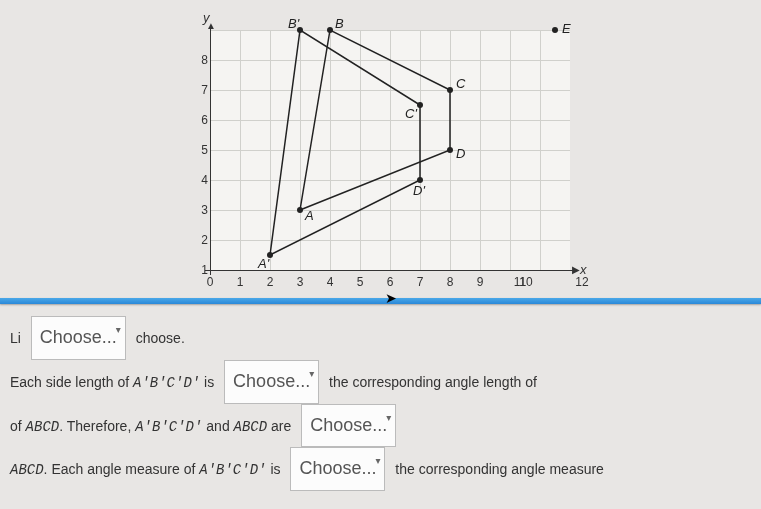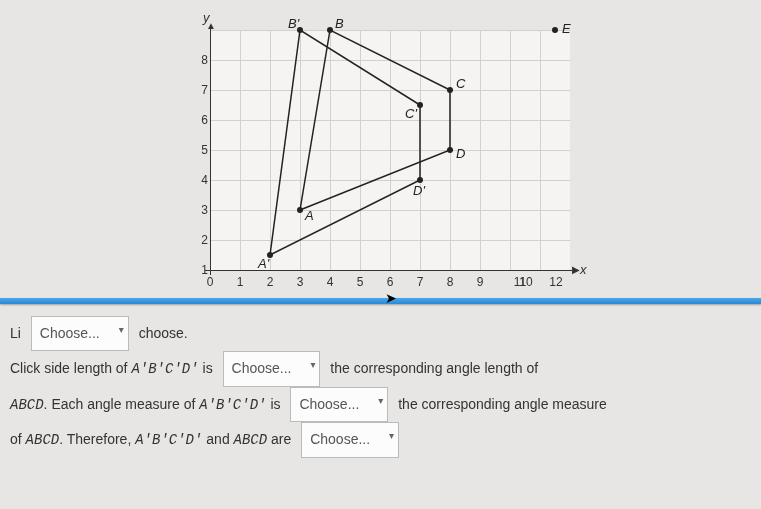--- a/index.html
+++ b/index.html
@@ -53,22 +53,22 @@
       font-size: 14px;
       color: #333;
       line-height: 2.1;
     }
     .instr { color:#444; margin-bottom:6px; }
     .line { white-space: normal; }
     .dropdown {
       display:inline-block;
       border:1px solid #bbb;
       background:#fcfcfc;
-      padding: 2px 28px 2px 8px;
-      font-size:14px;
+      padding: 2px 8px 2px 8px;
+      font-size:18px;
       color:#555;
       position:relative;
       margin: 0 6px;
       min-width: 70px;
       cursor:pointer;
     }
     .dropdown::after {
       content:"▾";
       position:absolute;
       right:4px;
@@ -104,21 +104,21 @@
   <div class="xlabel" style="left:90px">2</div>
   <div class="xlabel" style="left:120px">3</div>
   <div class="xlabel" style="left:150px">4</div>
   <div class="xlabel" style="left:180px">5</div>
   <div class="xlabel" style="left:210px">6</div>
   <div class="xlabel" style="left:240px">7</div>
   <div class="xlabel" style="left:270px">8</div>
   <div class="xlabel" style="left:300px">9</div>
   <div class="xlabel" style="left:346px">10</div>
   <div class="xlabel" style="left:340px">11</div>
-  <div class="xlabel" style="left:376px">12</div>
+  <div class="xlabel" style="left:402px">12</div>
 
   <svg class="shapes">
 
     <polygon points="90,180 120,0 240,60 240,120" fill="none" stroke="#222" stroke-width="1.5"></polygon>
 
     <polygon points="60,225 90,0 210,75 210,150" fill="none" stroke="#222" stroke-width="1.5"></polygon>
 
     <circle cx="90" cy="180" r="3" fill="#222"></circle>
       <text x="95" y="190" class="pt-label">A</text>
     <circle cx="120" cy="0" r="3" fill="#222"></circle>
@@ -146,37 +146,37 @@
 
 <div class="question">
 
   <div class="line">
     <span>Li</span>
     <span class="dropdown">Choose...</span>
     <span>choose.</span>
   </div>
 
   <div class="line">
-    <span>Click side length of</span>
+    <span>Each side length of</span>
     <span class="mathit">A'B'C'D'</span>
     <span>is</span>
     <span class="dropdown">Choose...</span>
     <span>the corresponding angle length of</span>
-  </div>
-
-  <div class="line">
-    <span class="mathit">ABCD</span><span>. Each angle measure of</span>
-    <span class="mathit">A'B'C'D'</span>
-    <span>is</span>
-    <span class="dropdown">Choose...</span>
-    <span>the corresponding angle measure</span>
   </div>
 
   <div class="line">
     <span>of</span>
     <span class="mathit">ABCD</span><span>. Therefore,</span>
     <span class="mathit">A'B'C'D'</span>
     <span>and</span>
     <span class="mathit">ABCD</span>
     <span>are</span>
     <span class="dropdown">Choose...</span>
   </div>
+
+  <div class="line">
+    <span class="mathit">ABCD</span><span>. Each angle measure of</span>
+    <span class="mathit">A'B'C'D'</span>
+    <span>is</span>
+    <span class="dropdown">Choose...</span>
+    <span>the corresponding angle measure</span>
+  </div>
 </div>
 
 </body></html>

